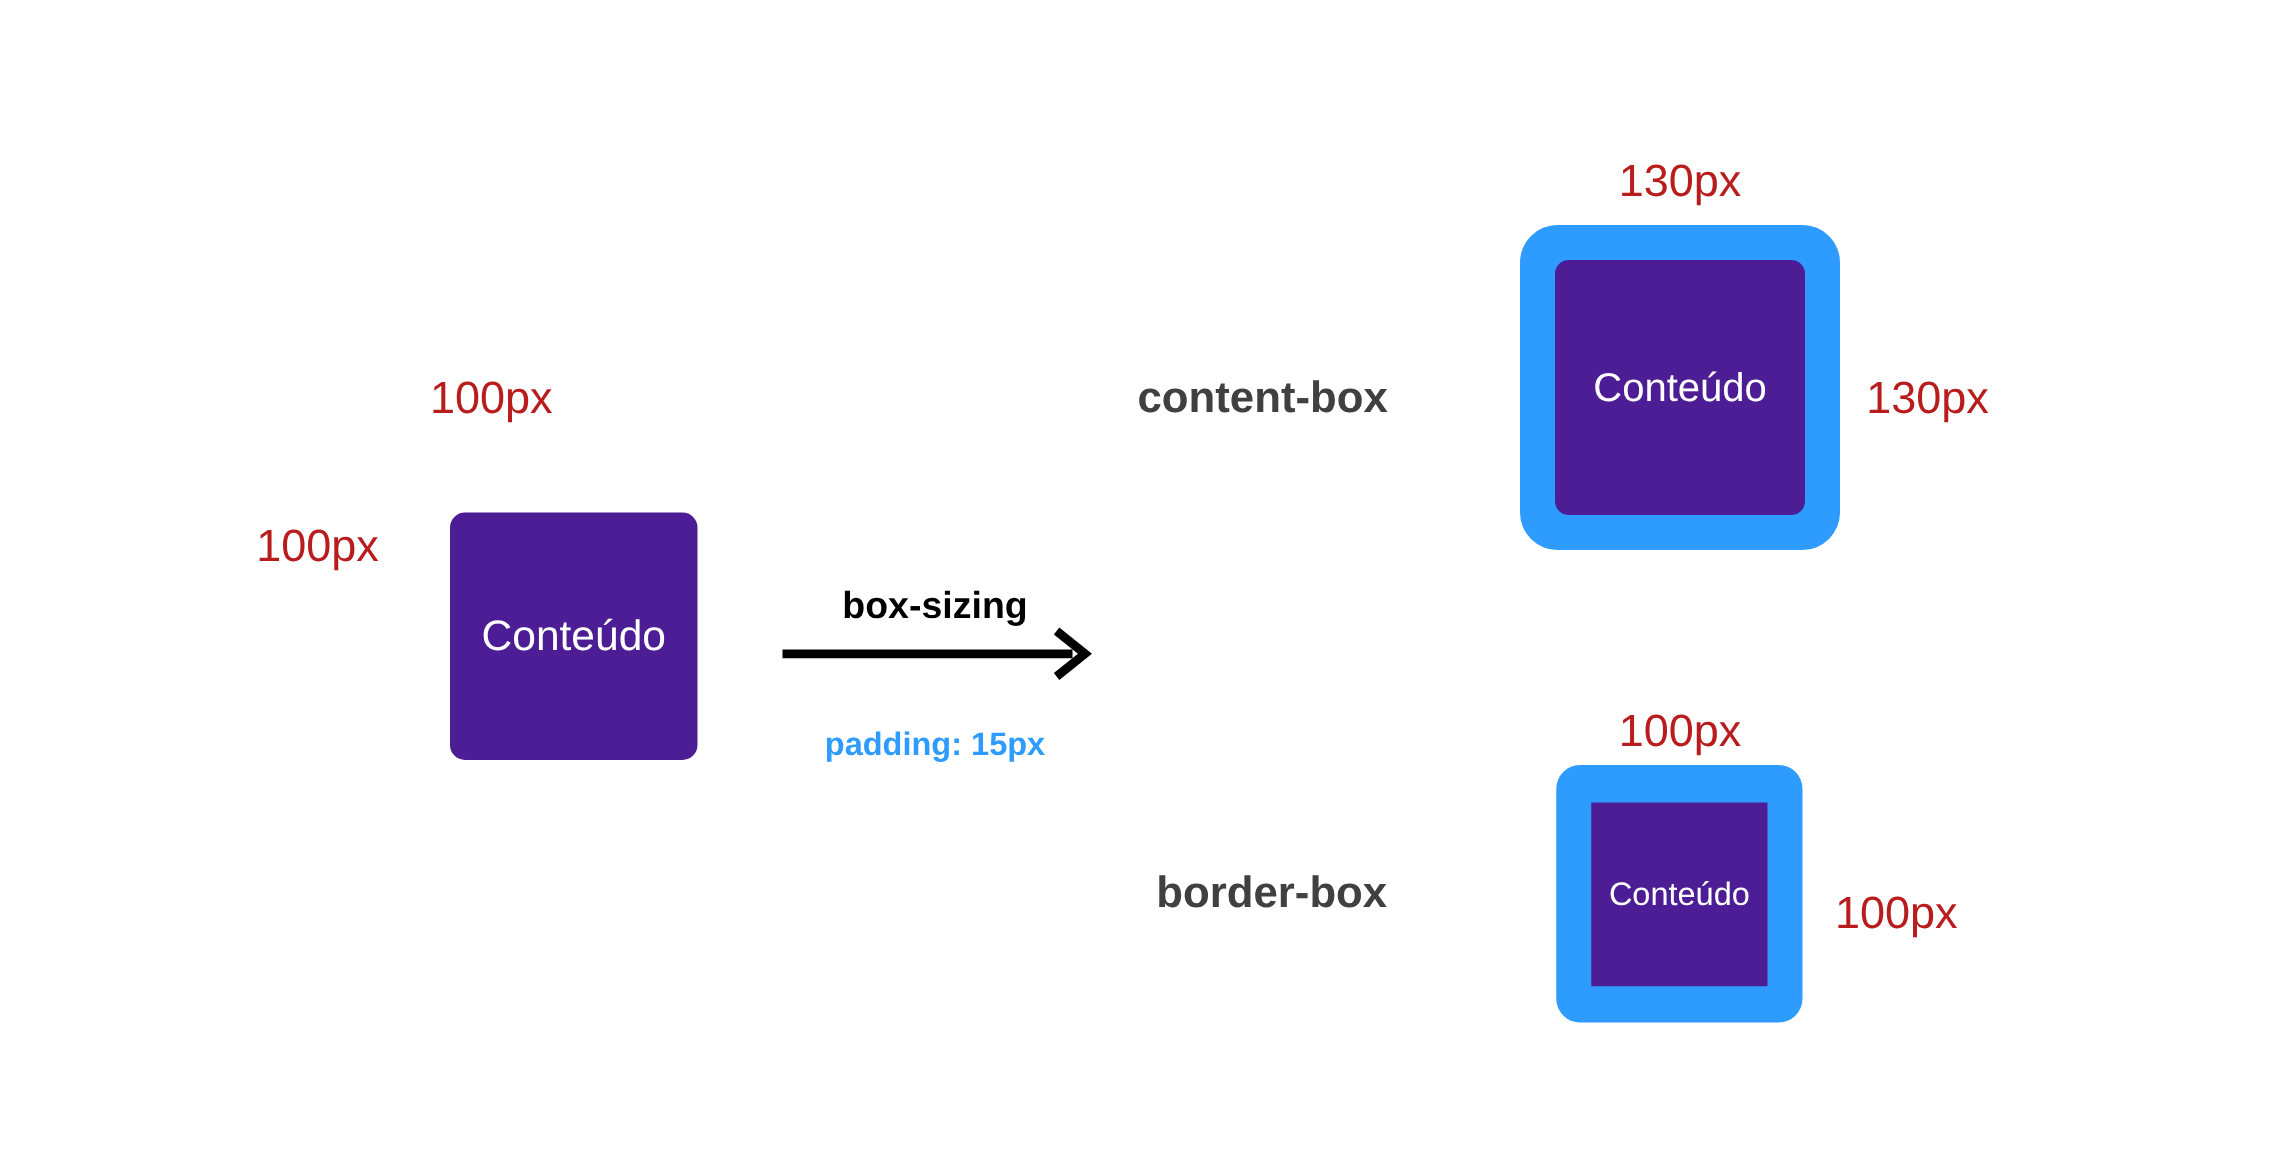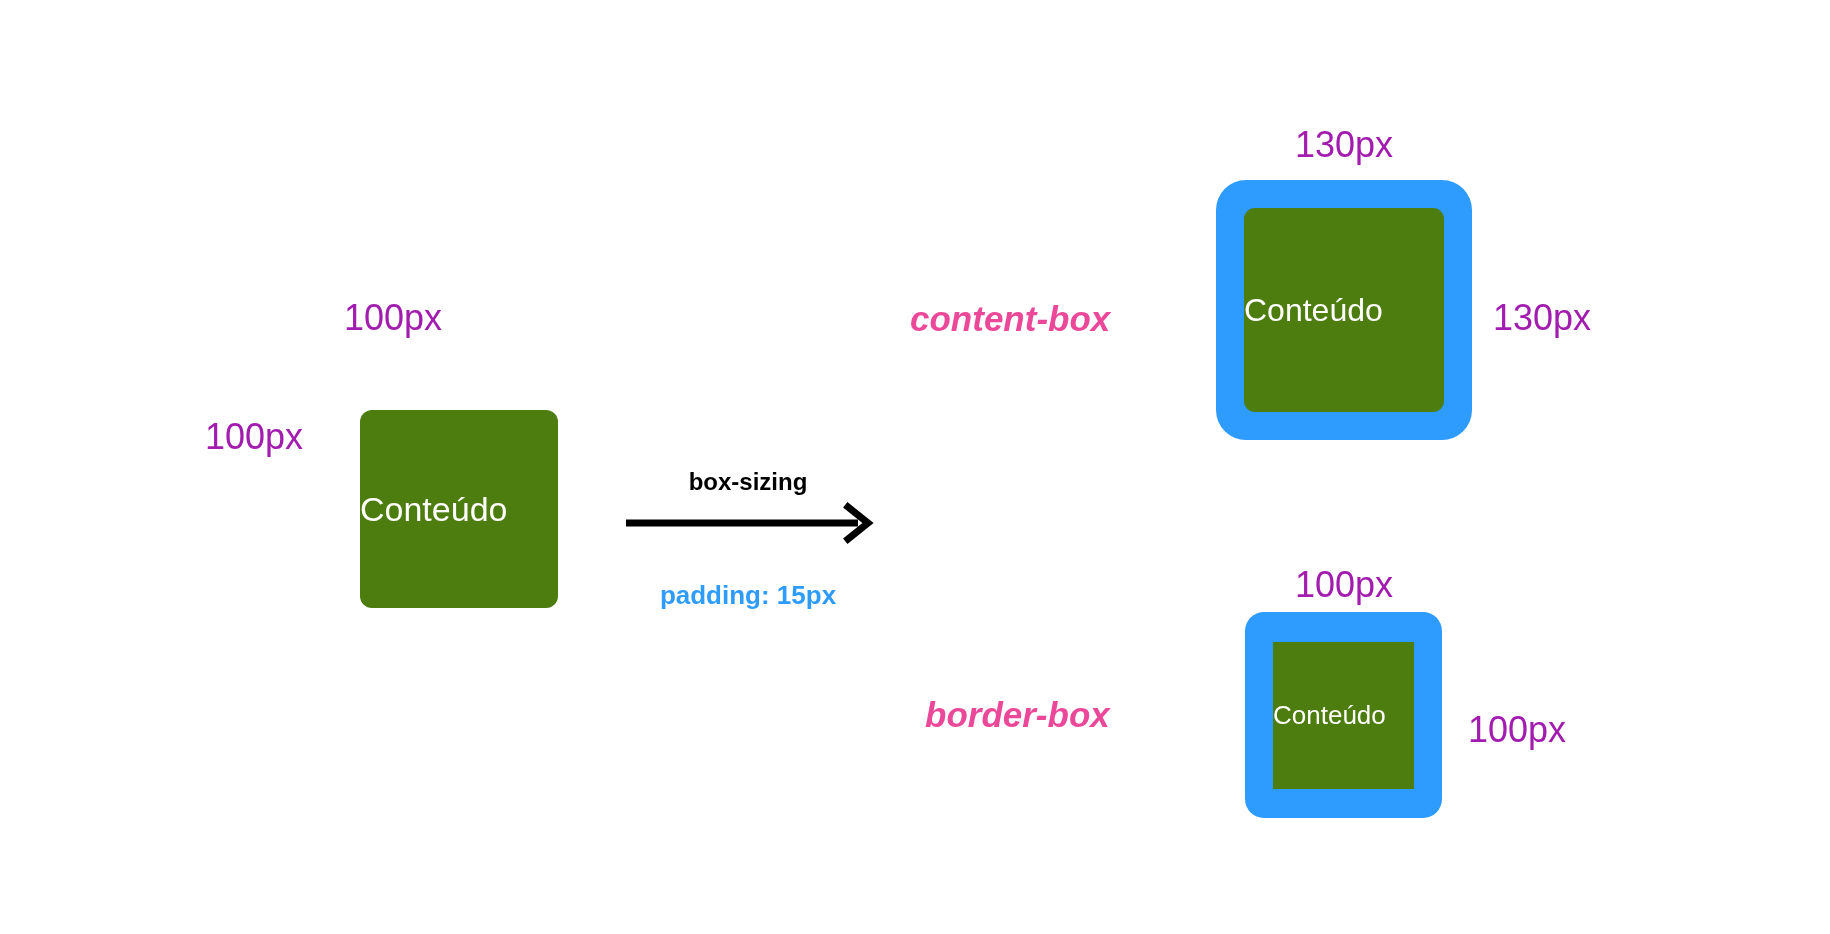--- a/index.html
+++ b/index.html
@@ -16,48 +16,48 @@
     position: relative;
     width: 1830px;
     height: 934px;
     background: #ffffff;
     overflow: hidden;
   }
 
   
   .dim-label {
     position: absolute;
-    color: #a21caf;
+    color: #b91c1c;
     font-size: 36px;
     font-weight: 400;
     line-height: 1;
     white-space: nowrap;
     text-align: right;
   }
   .mode-label {
     position: absolute;
-    color: #ec4899;
+    color: #404040;
     font-size: 35px;
     font-weight: 600;
     line-height: 1;
     white-space: nowrap;
-    font-style: italic;
   }
   .center-x {
     transform: translateX(-50%);
   }
   .center-y {
     transform: translateY(-50%);
   }
 
   
   .content-fill {
-    background: #4d7c0f;
+    background: #4c1d95;
     display: flex;
     align-items: center;
+    justify-content: center;
     box-sizing: border-box;
   }
   .content-text {
     color: #ffffff;
     font-weight: 400;
     line-height: 1;
     white-space: nowrap;
   }
   .padding-wrap {
     position: absolute;
@@ -116,21 +116,21 @@
     top: 470px;
     width: 244px;
     height: 110px;
   }
   #arrow-title {
     position: absolute;
     left: 50%;
     top: 0;
     transform: translateX(-50%);
     color: #000000;
-    font-size: 24px;
+    font-size: 30px;
     font-weight: 700;
     line-height: 1;
     white-space: nowrap;
   }
   #arrow-svg {
     position: absolute;
     left: 0;
     top: 36px;
     width: 244px;
     height: 34px;

